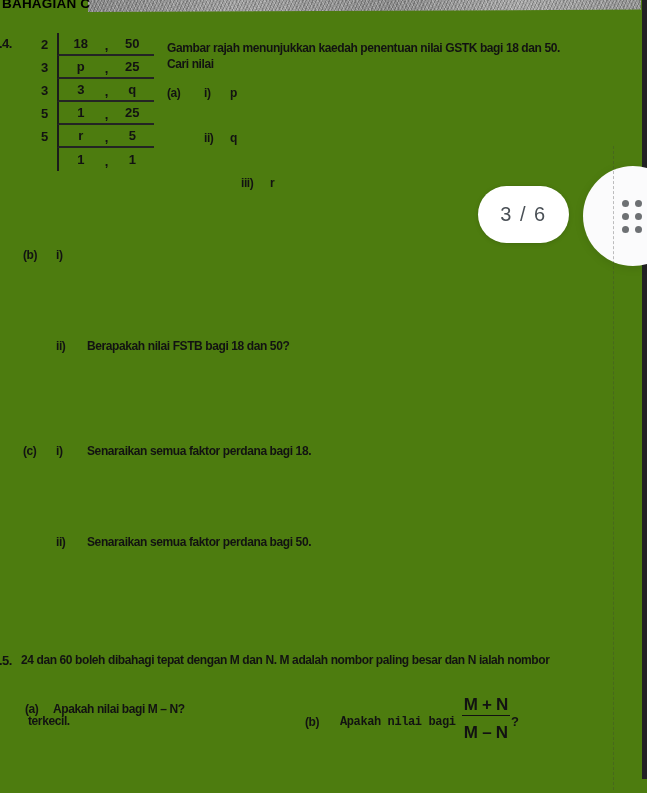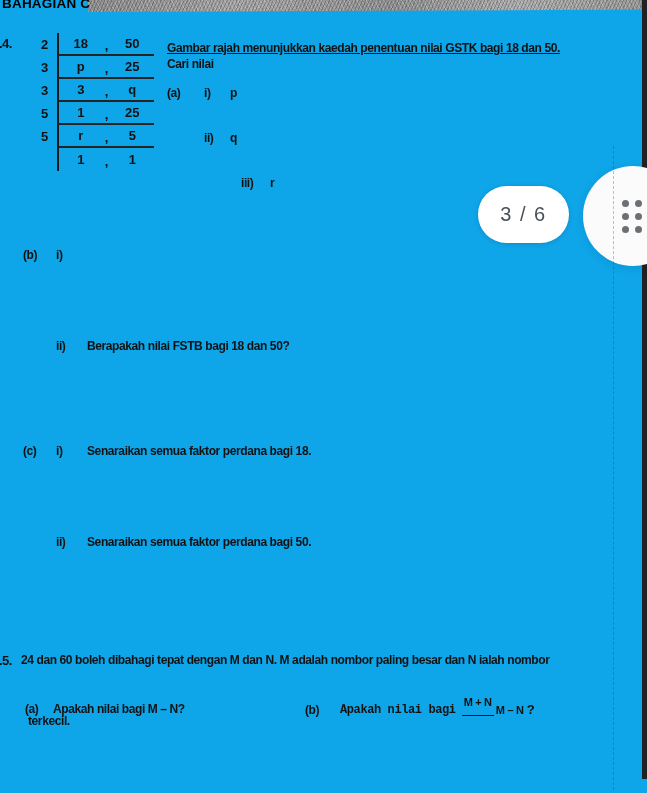--- a/index.html
+++ b/index.html
@@ -1,16 +1,16 @@
 <!DOCTYPE html>
 <html><head>
 <meta charset="utf-8">
 <style>
   html,body{margin:0;padding:0;background:#e9e9e9;}
-  .screen{position:relative;width:647px;height:793px;background:#0ea5e9;overflow:hidden;
+  .screen{position:relative;width:647px;height:793px;background:#4d7c0f;overflow:hidden;
           font-family:"Liberation Sans", sans-serif;color:#121212;}
   
   .band{position:absolute;left:88px;top:0;width:553px;height:12px;z-index:5;
         background-image:
           repeating-linear-gradient(115deg, rgba(0,0,0,0.22) 0 1px, rgba(0,0,0,0) 1px 3px),
           repeating-linear-gradient(65deg, rgba(255,255,255,0.22) 0 1px, rgba(255,255,255,0) 1px 4px),
           linear-gradient(90deg,#8d8d8d,#a4a4a4 28%,#909090 55%,#ababab 78%,#989898);
         transform:rotate(-0.25deg);transform-origin:left top;}
   .hdr{position:absolute;left:2px;top:-4px;font-size:13.5px;font-weight:800;letter-spacing:0.2px;color:#000;z-index:6;}
   
@@ -26,22 +26,22 @@
   .lrow .lvals{width:95px;flex:none;display:flex;align-items:center;border-left:2px solid #1b1b1b;}
   .lrow.sep .lvals{border-bottom:2px solid #242424;}
   .lvals .lv{flex:1;text-align:center;font-size:13px;font-weight:700;}
   .lvals .lc{flex:none;width:8px;text-align:center;font-size:13px;font-weight:700;padding-top:4px;}
   
   .qnum{position:absolute;left:-1px;font-size:13px;font-weight:800;letter-spacing:-0.5px;}
   
   .arow{position:absolute;display:flex;}
   .arow .lab{flex:none;font-size:12px;font-weight:700;letter-spacing:-0.4px;}
   
-  .frac{display:inline-flex;flex-direction:row;line-height:1;text-align:center;
-        font-size:11px;font-weight:700;letter-spacing:-0.3px;margin-top:-6px;}
+  .frac{display:inline-flex;flex-direction:column;line-height:1;text-align:center;
+        font-size:17px;font-weight:700;letter-spacing:-0.3px;margin-top:-6px;}
   .frac .num{padding:0 2px 2px;border-bottom:1.7px solid #111;}
   .frac .den{padding:8px 2px 0;}
   .qmark{font-size:13px;font-weight:700;margin-left:1px;}
   
   .pill{position:absolute;left:478px;top:186px;width:91px;height:57px;border-radius:29px;
         background:#ffffff;box-shadow:0 1px 5px rgba(0,0,0,0.13), 0 0 0 1px rgba(0,0,0,0.02);
         display:flex;align-items:center;justify-content:center;z-index:25;
         font-size:20px;letter-spacing:1.5px;color:#4a5056;}
   .handle{position:absolute;left:583px;top:166px;width:100px;height:100px;border-radius:50%;
           background:#fbfbfc;box-shadow:0 2px 10px rgba(0,0,0,0.10);z-index:30;}
@@ -106,21 +106,21 @@
     <div class="lrow">
       <span class="ldiv"></span>
       <span class="lvals">
           <span class="lv">1</span>
           <span class="lc">,</span>
           <span class="lv">1</span>
         </span>
     </div>
   </div>
 
-  <div class="t" style="left:167px;top:41px;text-decoration:underline;">Gambar rajah menunjukkan kaedah penentuan nilai GSTK bagi 18 dan 50.</div>
+  <div class="t" style="left:167px;top:41px;">Gambar rajah menunjukkan kaedah penentuan nilai GSTK bagi 18 dan 50.</div>
   <div class="t" style="left:167px;top:57px;">Cari nilai</div>
 
   <div class="arow" style="left:167px;top:86px;">
     <span class="lab" style="width:37px;">(a)</span>
     <span class="lab" style="width:26px;">i)</span>
     <span class="lab">p</span>
   </div>
   <div class="arow" style="left:204px;top:131px;">
     <span class="lab" style="width:26px;">ii)</span>
     <span class="lab">q</span>

